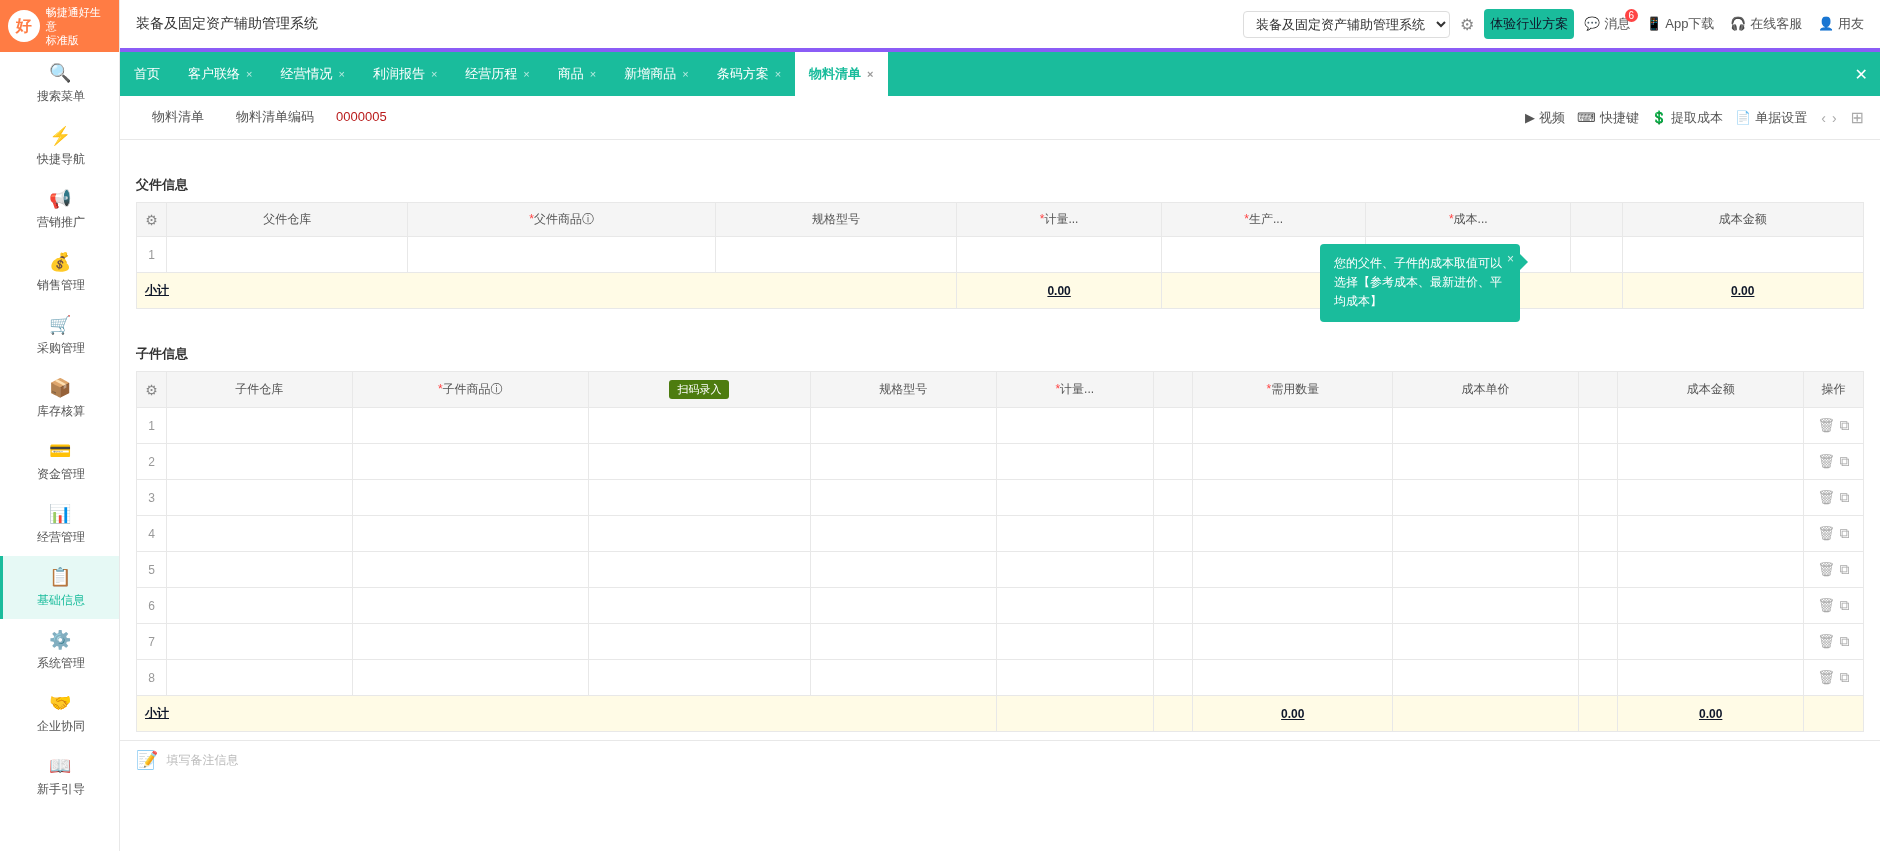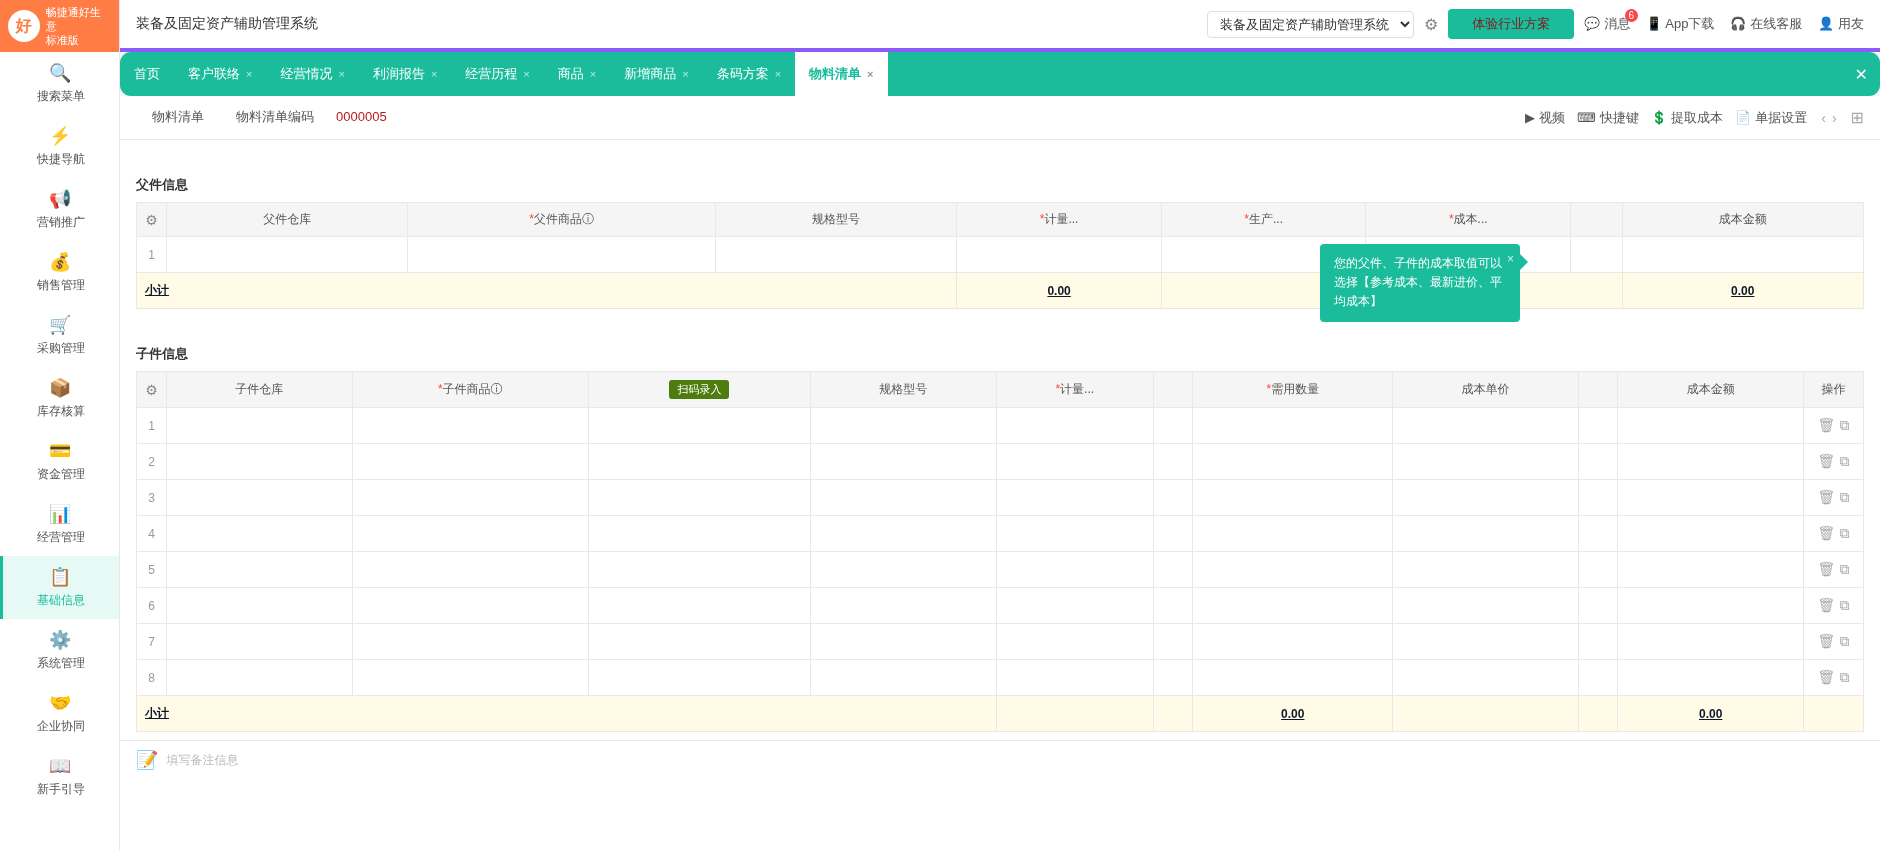--- a/index.html
+++ b/index.html
@@ -72,40 +72,39 @@
       border-radius: 4px;
       padding: 4px 8px;
       font-size: 13px;
       color: #333;
       background: #fff;
       cursor: pointer;
     }
     .topbar-gear { color: #888; cursor: pointer; font-size: 16px; }
     .topbar-btn {
       background: #1abc9c;
-      color: #7f1d1d;
+      color: #0f172a;
       border: none;
       border-radius: 4px;
-      padding: 6px 24px;
+      padding: 6px 6px;
       font-size: 13px;
       cursor: pointer;
     }
     .topbar-right { display: flex; align-items: center; gap: 16px; margin-left: auto; color: #555; font-size: 13px; }
     .topbar-right .badge-item { position: relative; cursor: pointer; }
     .badge { background: #f44; color: #fff; font-size: 10px; border-radius: 10px; padding: 1px 4px; position: absolute; top: -6px; right: -8px; }
 
     
     .nav-tabs {
       background: #1abc9c;
       display: flex;
       align-items: center;
       padding: 0 0 0 0;
       height: 44px;
       overflow: hidden;
-      border-radius: 11px;
     }
     .nav-tab {
       padding: 0 14px;
       height: 44px;
       display: flex;
       align-items: center;
       color: #fff;
       cursor: pointer;
       font-size: 13px;
       gap: 4px;

